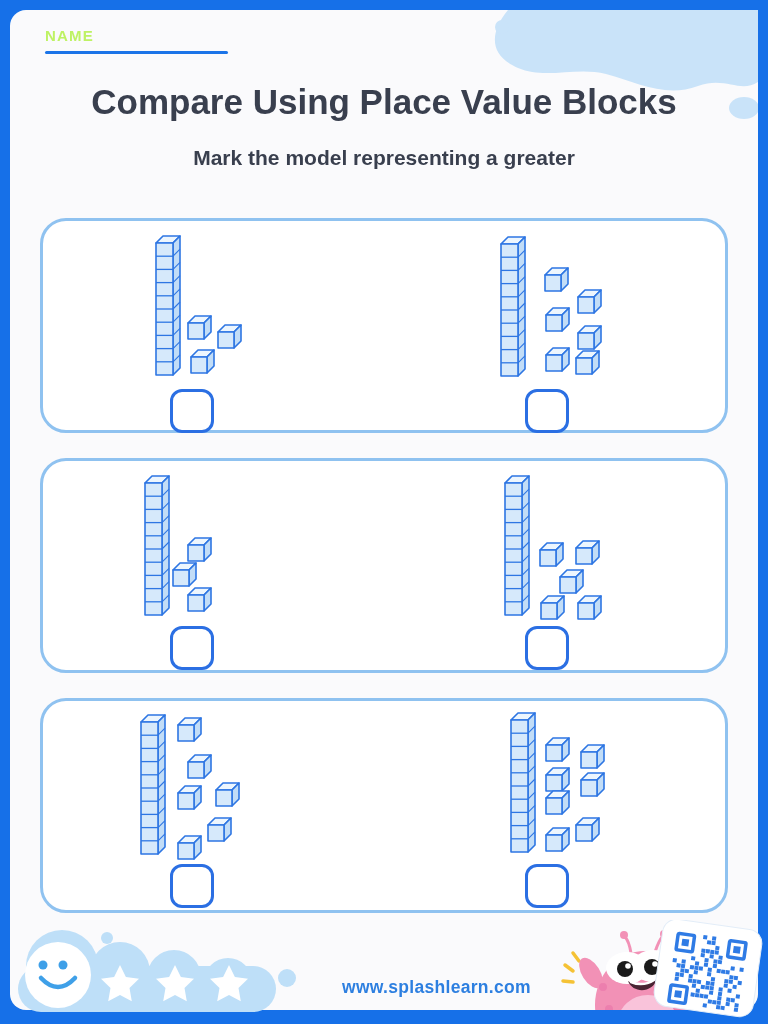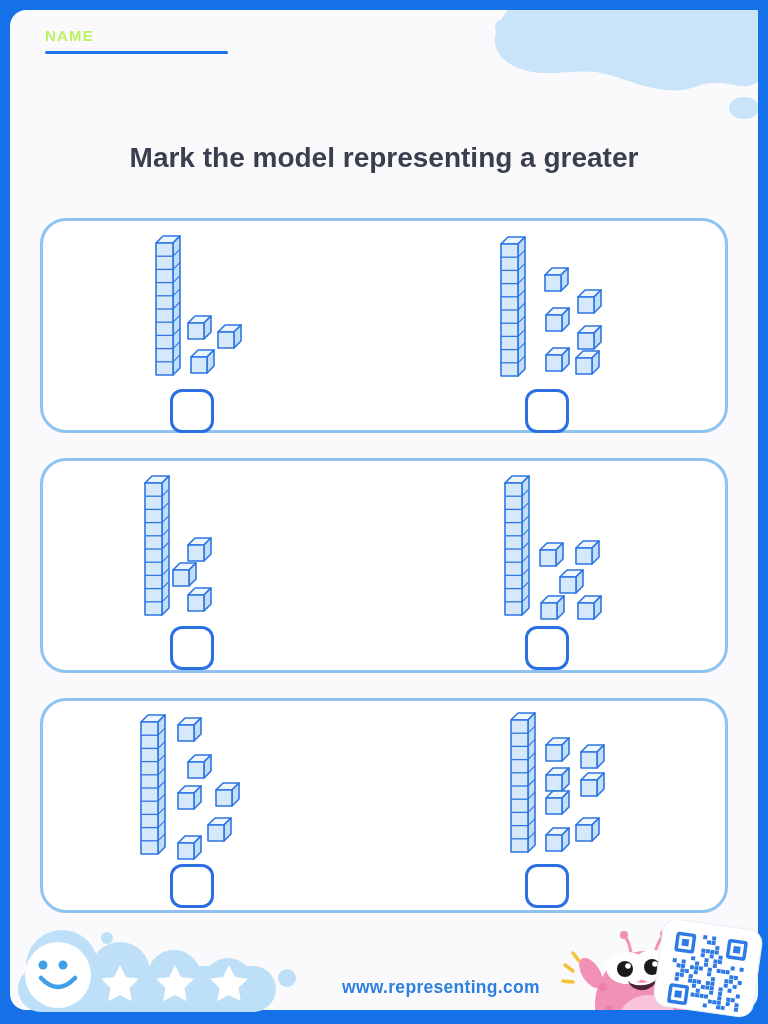--- a/index.html
+++ b/index.html
@@ -6,21 +6,21 @@
   body{font-family:"Liberation Sans","DejaVu Sans",sans-serif;}
   .page{position:relative;width:768px;height:1024px;background:#1670E8;overflow:hidden;}
   .sheet{position:absolute;left:10px;top:10px;right:10px;bottom:14px;background:#FAFAFC;border-radius:16px;}
   .blob-svg{position:absolute;top:10px;right:10px;}
   .brand{position:absolute;top:22px;right:40px;font-size:27px;letter-spacing:-0.5px;color:#252D5C;}
   .brand .b{font-weight:800;}
   .brand .l{font-weight:400;}
   .name-label{position:absolute;left:45px;top:27px;font-size:15px;font-weight:700;letter-spacing:1.2px;color:#bef264;}
   .name-line{position:absolute;left:45px;top:51px;width:183px;height:3px;background:#1B74E8;border-radius:2px;}
   .title{position:absolute;left:0;right:0;top:82px;margin:0;text-align:center;font-size:35px;font-weight:800;color:#393F4E;}
-  .instructions{position:absolute;left:0;right:0;top:143px;margin:0;text-align:center;font-size:28px;font-weight:700;line-height:29px;color:#393F4E;}
+  .instructions{position:absolute;left:0;right:0;top:143px;margin:0;text-align:center;font-size:21px;font-weight:700;line-height:29px;color:#393F4E;}
   .qbox{position:absolute;left:40px;width:682px;height:209px;background:#FFFFFF;border:3px solid #8FC2F0;border-radius:26px;}
   .qbox svg{position:absolute;left:0;top:0;overflow:visible;}
   .checkbox{position:absolute;width:38px;height:38px;background:#FFFFFF;border:3px solid #2B6FE3;border-radius:12px;box-sizing:content-box;}
   .footer-cloud{position:absolute;left:14px;top:928px;}
   .url{position:absolute;left:342px;top:977px;font-size:17.5px;font-weight:700;color:#2D7FE0;letter-spacing:0.3px;}
   .monster-svg{position:absolute;left:553px;top:925px;}
   .qr-svg{position:absolute;left:643px;top:920px;}
 </style>
 </head>
 <body>
@@ -31,20 +31,21 @@
   <svg class="blob-svg" width="320" height="115" viewBox="0 0 320 115">
     <path d="M70,0 C52,22 50,45 80,58 C108,70 138,56 168,64 C200,73 228,88 260,76 C288,66 302,84 320,72 L320,0 Z" fill="#C9E3F9"></path>
     <circle cx="64" cy="17" r="7" fill="#C9E3F9"></circle>
     <ellipse cx="306" cy="98" rx="15" ry="11" fill="#C9E3F9"></ellipse>
   </svg>
 
 
   <div class="name-label">NAME</div>
   <div class="name-line"></div>
 
+  <h1 class="title">Compare Using Place Value Blocks</h1>
 
   <p class="instructions">
     <span>Mark the model representing a greater</span><br>
   </p>
 
   <div id="questions">
       <div class="qbox" style="top: 218px;">
         <svg width="682" height="209" viewBox="0 0 682 209">
           <g>
             <g transform="translate(113,15)">
@@ -380,21 +381,21 @@
       <circle cx="49" cy="37" r="4.5" fill="#3FA0E8"></circle>
       <path d="M27,50 Q44,68 61,50" fill="none" stroke="#3FA0E8" stroke-width="4.5" stroke-linecap="round"></path>
     </g>
     <g id="footer-stars" fill="#FFFFFF">
         <polygon points="106.0,37.0 111.9,48.9 125.0,50.8 115.5,60.1 117.8,73.2 106.0,67.0 94.2,73.2 96.5,60.1 87.0,50.8 100.1,48.9"></polygon>
         <polygon points="161.0,37.0 166.9,48.9 180.0,50.8 170.5,60.1 172.8,73.2 161.0,67.0 149.2,73.2 151.5,60.1 142.0,50.8 155.1,48.9"></polygon>
         <polygon points="215.0,37.0 220.9,48.9 234.0,50.8 224.5,60.1 226.8,73.2 215.0,67.0 203.2,73.2 205.5,60.1 196.0,50.8 209.1,48.9"></polygon>
       </g>
   </svg>
 
-  <div class="url">www.representing.com</div>
+  <div class="url">www.splashlearn.com</div>
 
   <svg class="monster-svg" width="160" height="85" viewBox="0 0 160 85">
     <g stroke="#F5C235" stroke-width="3.5" stroke-linecap="round">
       <line x1="12" y1="40" x2="20" y2="46"></line>
       <line x1="10" y1="56" x2="20" y2="57"></line>
       <line x1="20" y1="28" x2="26" y2="36"></line>
     </g>
     <ellipse cx="38" cy="48" rx="9" ry="17" fill="#F291B6" transform="rotate(-32 38 48)"></ellipse>
     <g stroke="#F291B6" stroke-width="3" fill="none">
       <path d="M78,28 Q76,16 72,12"></path>

